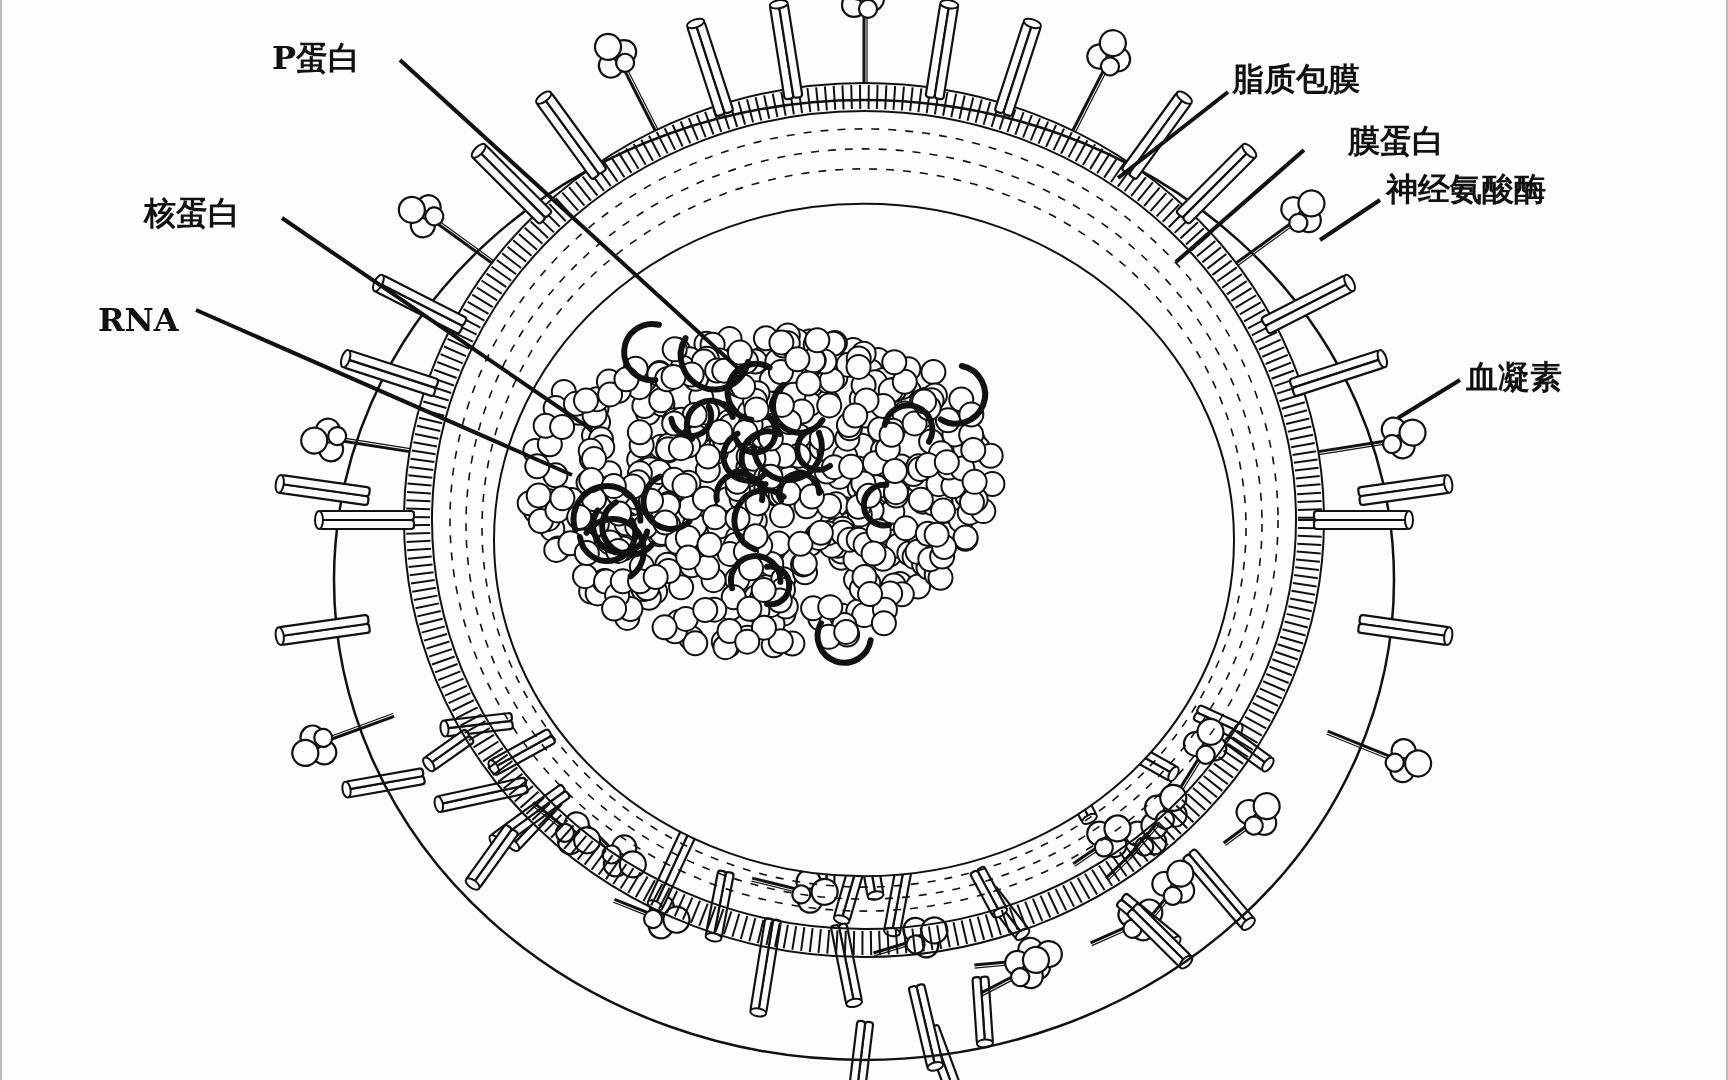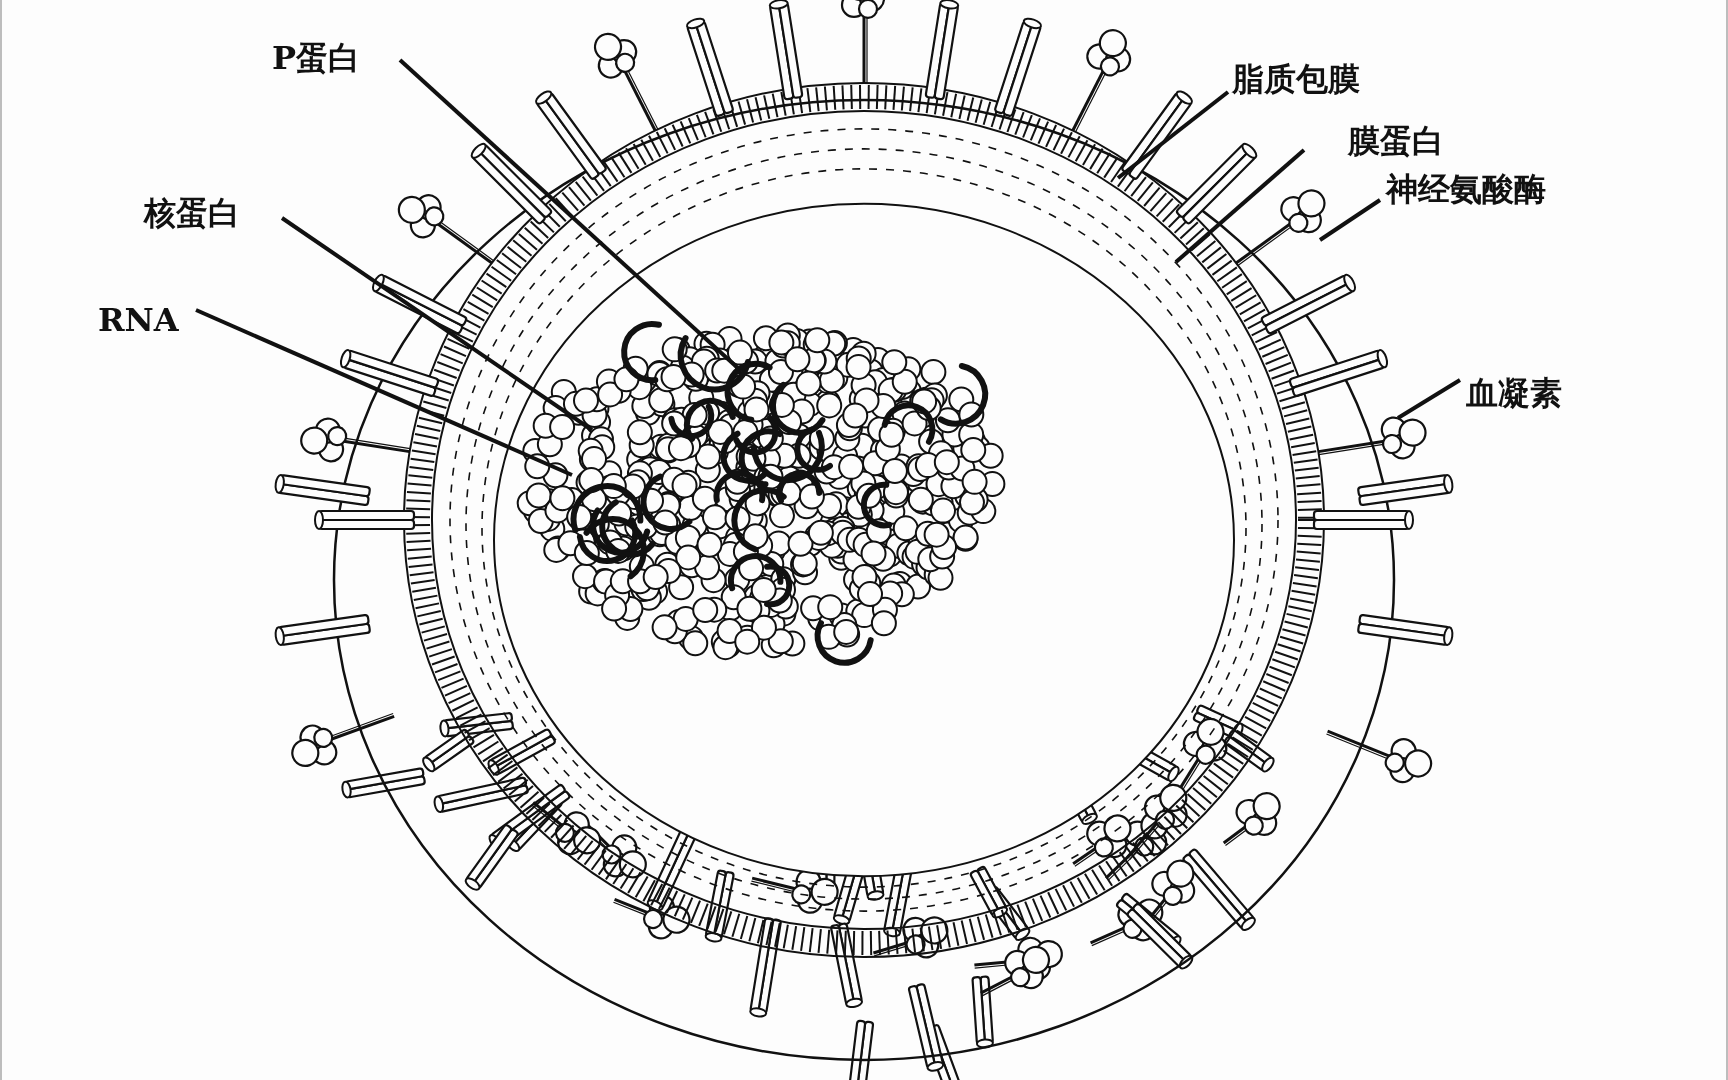--- a/index.html
+++ b/index.html
@@ -1357,13 +1357,13 @@
       <line x1="1460" y1="380" x2="1398" y2="418" stroke="#111111" stroke-width="4"></line>
     </g>
 </svg>
 
 <div class="label latin" style="left:272px; top:42px;">P蛋白</div>
 <div class="label" style="left:144px; top:200px;">核蛋白</div>
 <div class="label latin" style="left:98px; top:304px;">RNA</div>
 <div class="label" style="left:1232px; top:66px;">脂质包膜</div>
 <div class="label" style="left:1348px; top:128px;">膜蛋白</div>
 <div class="label" style="left:1386px; top:176px;">神经氨酸酶</div>
-<div class="label" style="left:1466px; top:380px;">血凝素</div>
+<div class="label" style="left:1466px; top:364px;">血凝素</div>
 
 </body></html>

